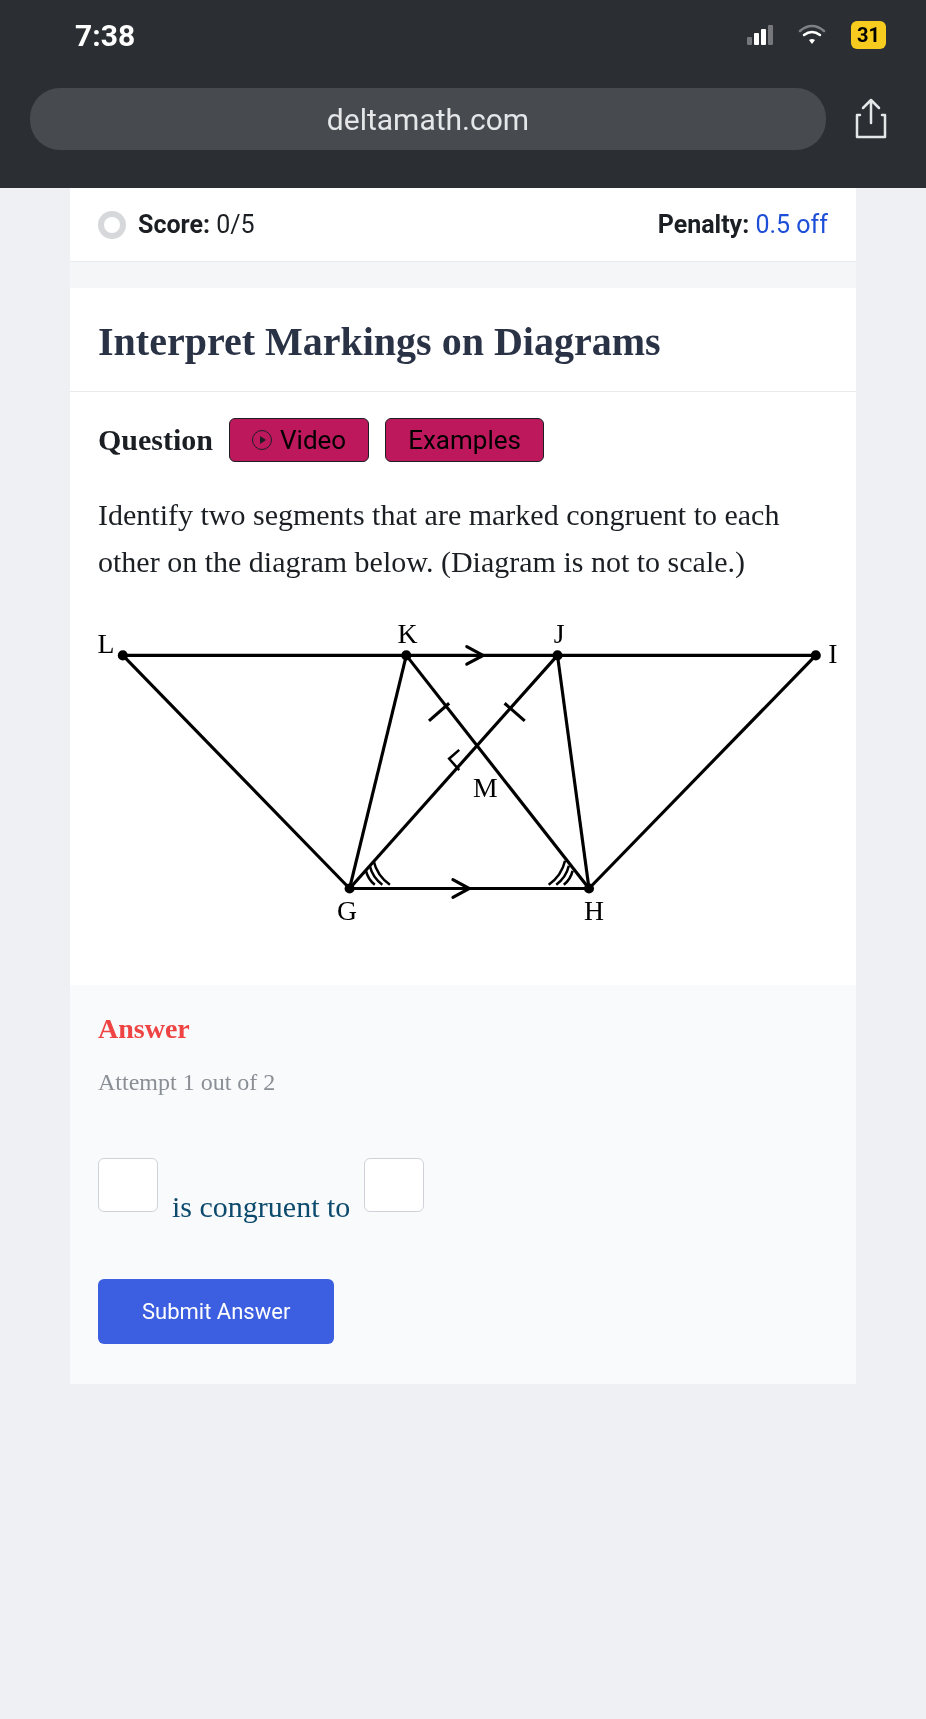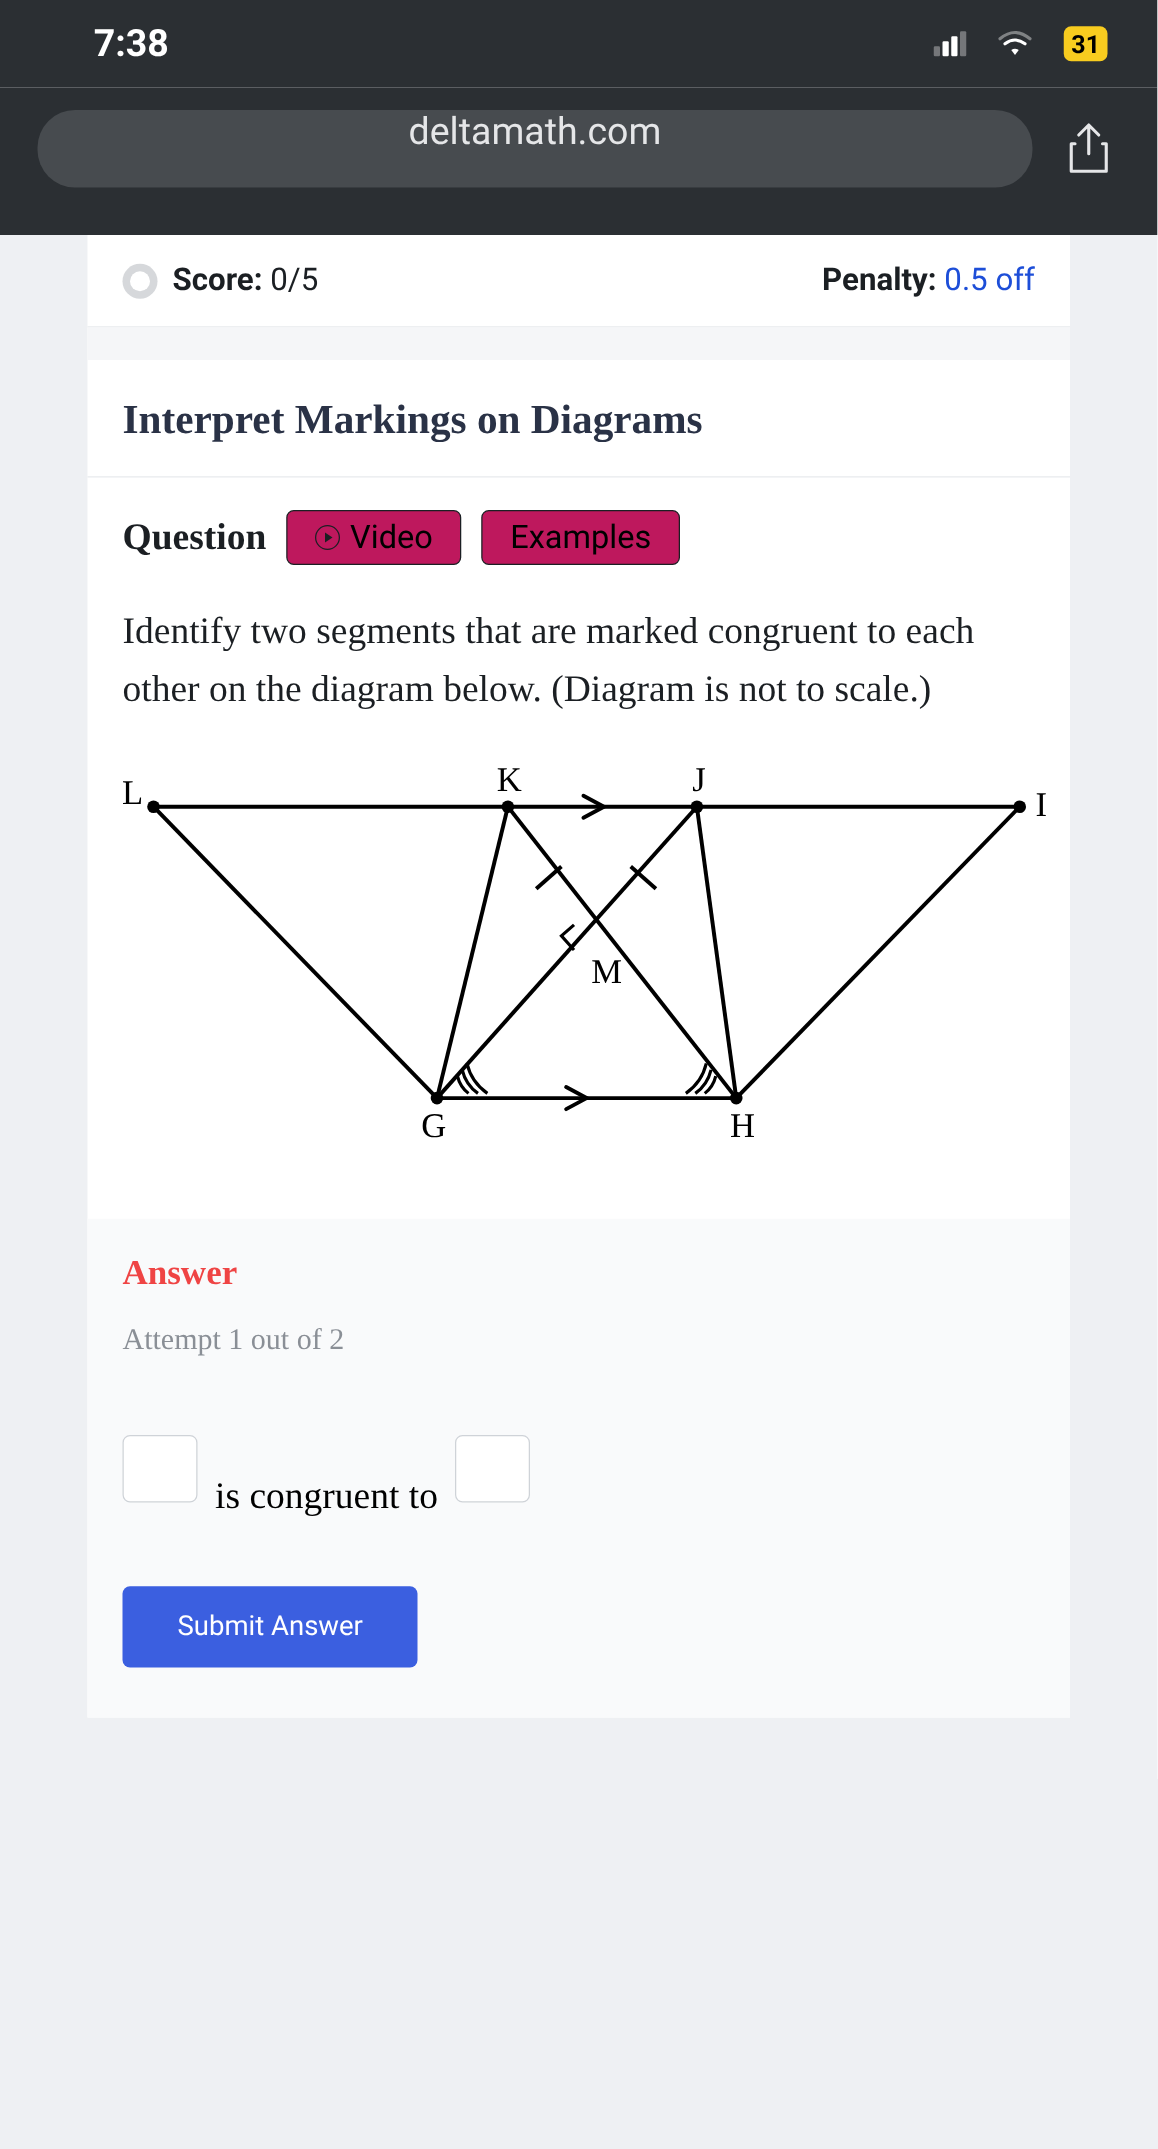--- a/index.html
+++ b/index.html
@@ -53,21 +53,21 @@
       align-items: center;
       padding: 0 30px 20px 30px;
       gap: 20px;
     }
     .url-pill {
       flex: 1;
       background: #474b4f;
       border-radius: 30px;
       height: 62px;
       display: flex;
-      align-items: flex-start;
+      align-items: center;
       justify-content: center;
       color: #e5e6e8;
       font-size: 30px;
     }
     .share-btn {
       width: 50px;
       height: 50px;
       display: flex;
       align-items: center;
       justify-content: center;
@@ -111,21 +111,21 @@
     .score-value { color: #1b1f23; }
     .penalty-label { font-weight: 700; color: #1b1f23; }
     .penalty-value { color: #1d4ed8; }
     .gap-bar { height: 26px; background: #f5f6f8; }
     .title-section {
       padding: 30px 28px 26px 28px;
       border-bottom: 1px solid #e8eaed;
     }
     .title-text {
       font-family: Georgia, 'Times New Roman', serif;
-      font-size: 33px;
+      font-size: 40px;
       font-weight: 700;
       color: #2a3246;
     }
     .question-header {
       padding: 26px 28px 0 28px;
       display: flex;
       align-items: center;
       gap: 16px;
     }
     .question-label {
@@ -204,21 +204,21 @@
       border: 1px solid #cfd3d8;
       border-radius: 6px;
       background: #fff;
       font-size: 24px;
       text-align: center;
       font-family: inherit;
     }
     .congruent-text {
       font-family: Georgia, 'Times New Roman', serif;
       font-size: 30px;
-      color: #000000;
+      color: #0c4a6e;
       margin-top: 44px;
     }
     .submit-btn {
       background: #3b5fe0;
       color: #fff;
       border: none;
       border-radius: 6px;
       padding: 20px 44px;
       font-size: 22px;
       cursor: pointer;

